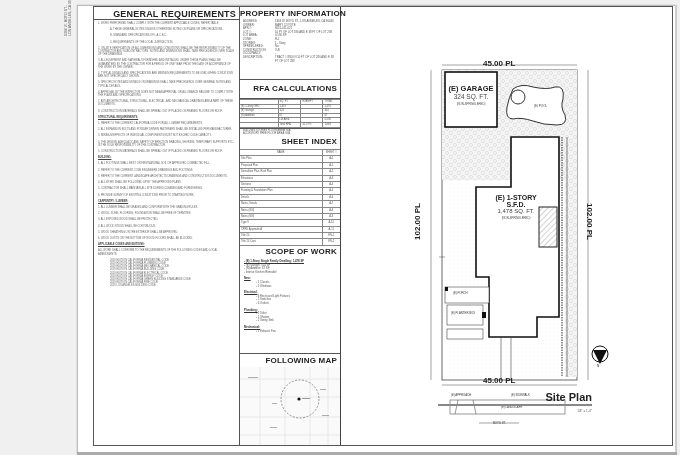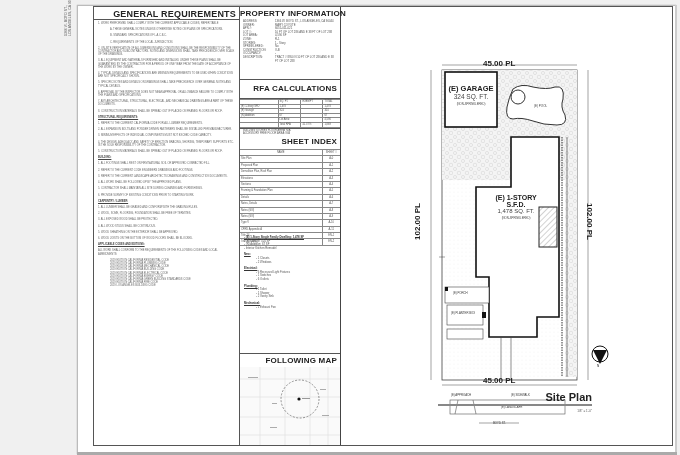--- a/index.html
+++ b/index.html
@@ -235,20 +235,21 @@
               </tr>
           <tr>
                 <td style="border-left:none;">Title 24 Cont.</td>
                 <td style="text-align:center;border-right:none;">EN-2</td>
               </tr>
         </tbody>
           </table>
       </div>
 
       <div class="sec" style="height:120px;">
+        <div class="hdr" style="padding-top:14px;height:10px;">SCOPE OF WORK</div>
         <div class="scope">
           <div class="b">- (E) 1-Story Single Family Dwelling: 1,478 SF</div>
           <div>- (E) Garage: 324 SF</div>
           <div>- (N) Addition: 67 SF</div>
           <div>- Interior Kitchen Remodel</div>
           <div style="height:3px"></div>
           <div class="b">New:</div>
           <div class="i">- 1 Closets</div>
           <div class="i">- 2 Windows</div>
           <div style="height:3px"></div>

